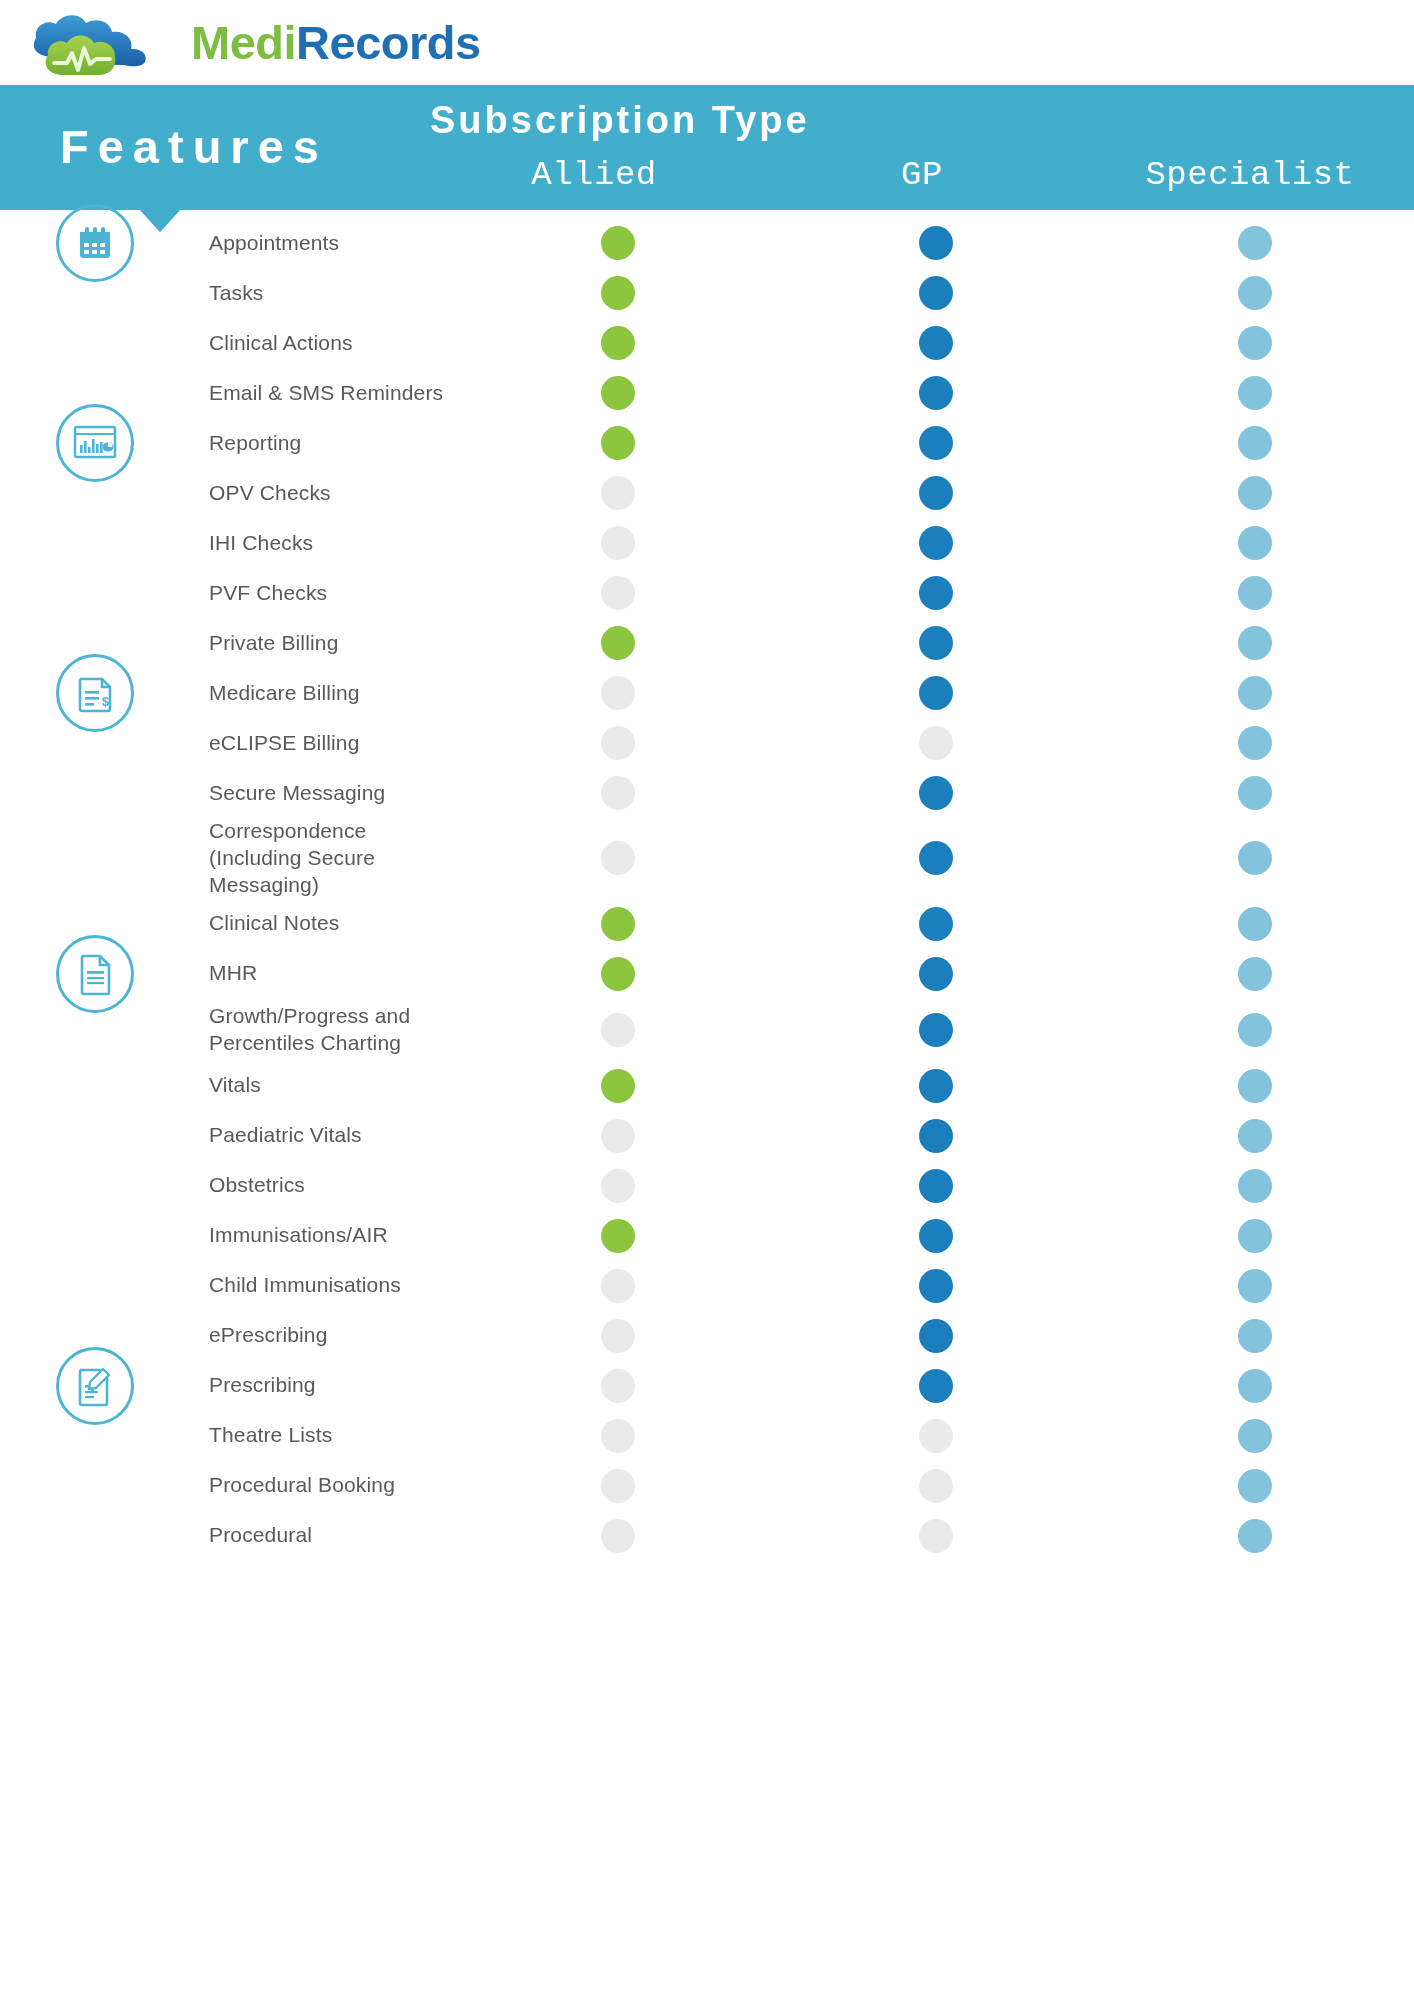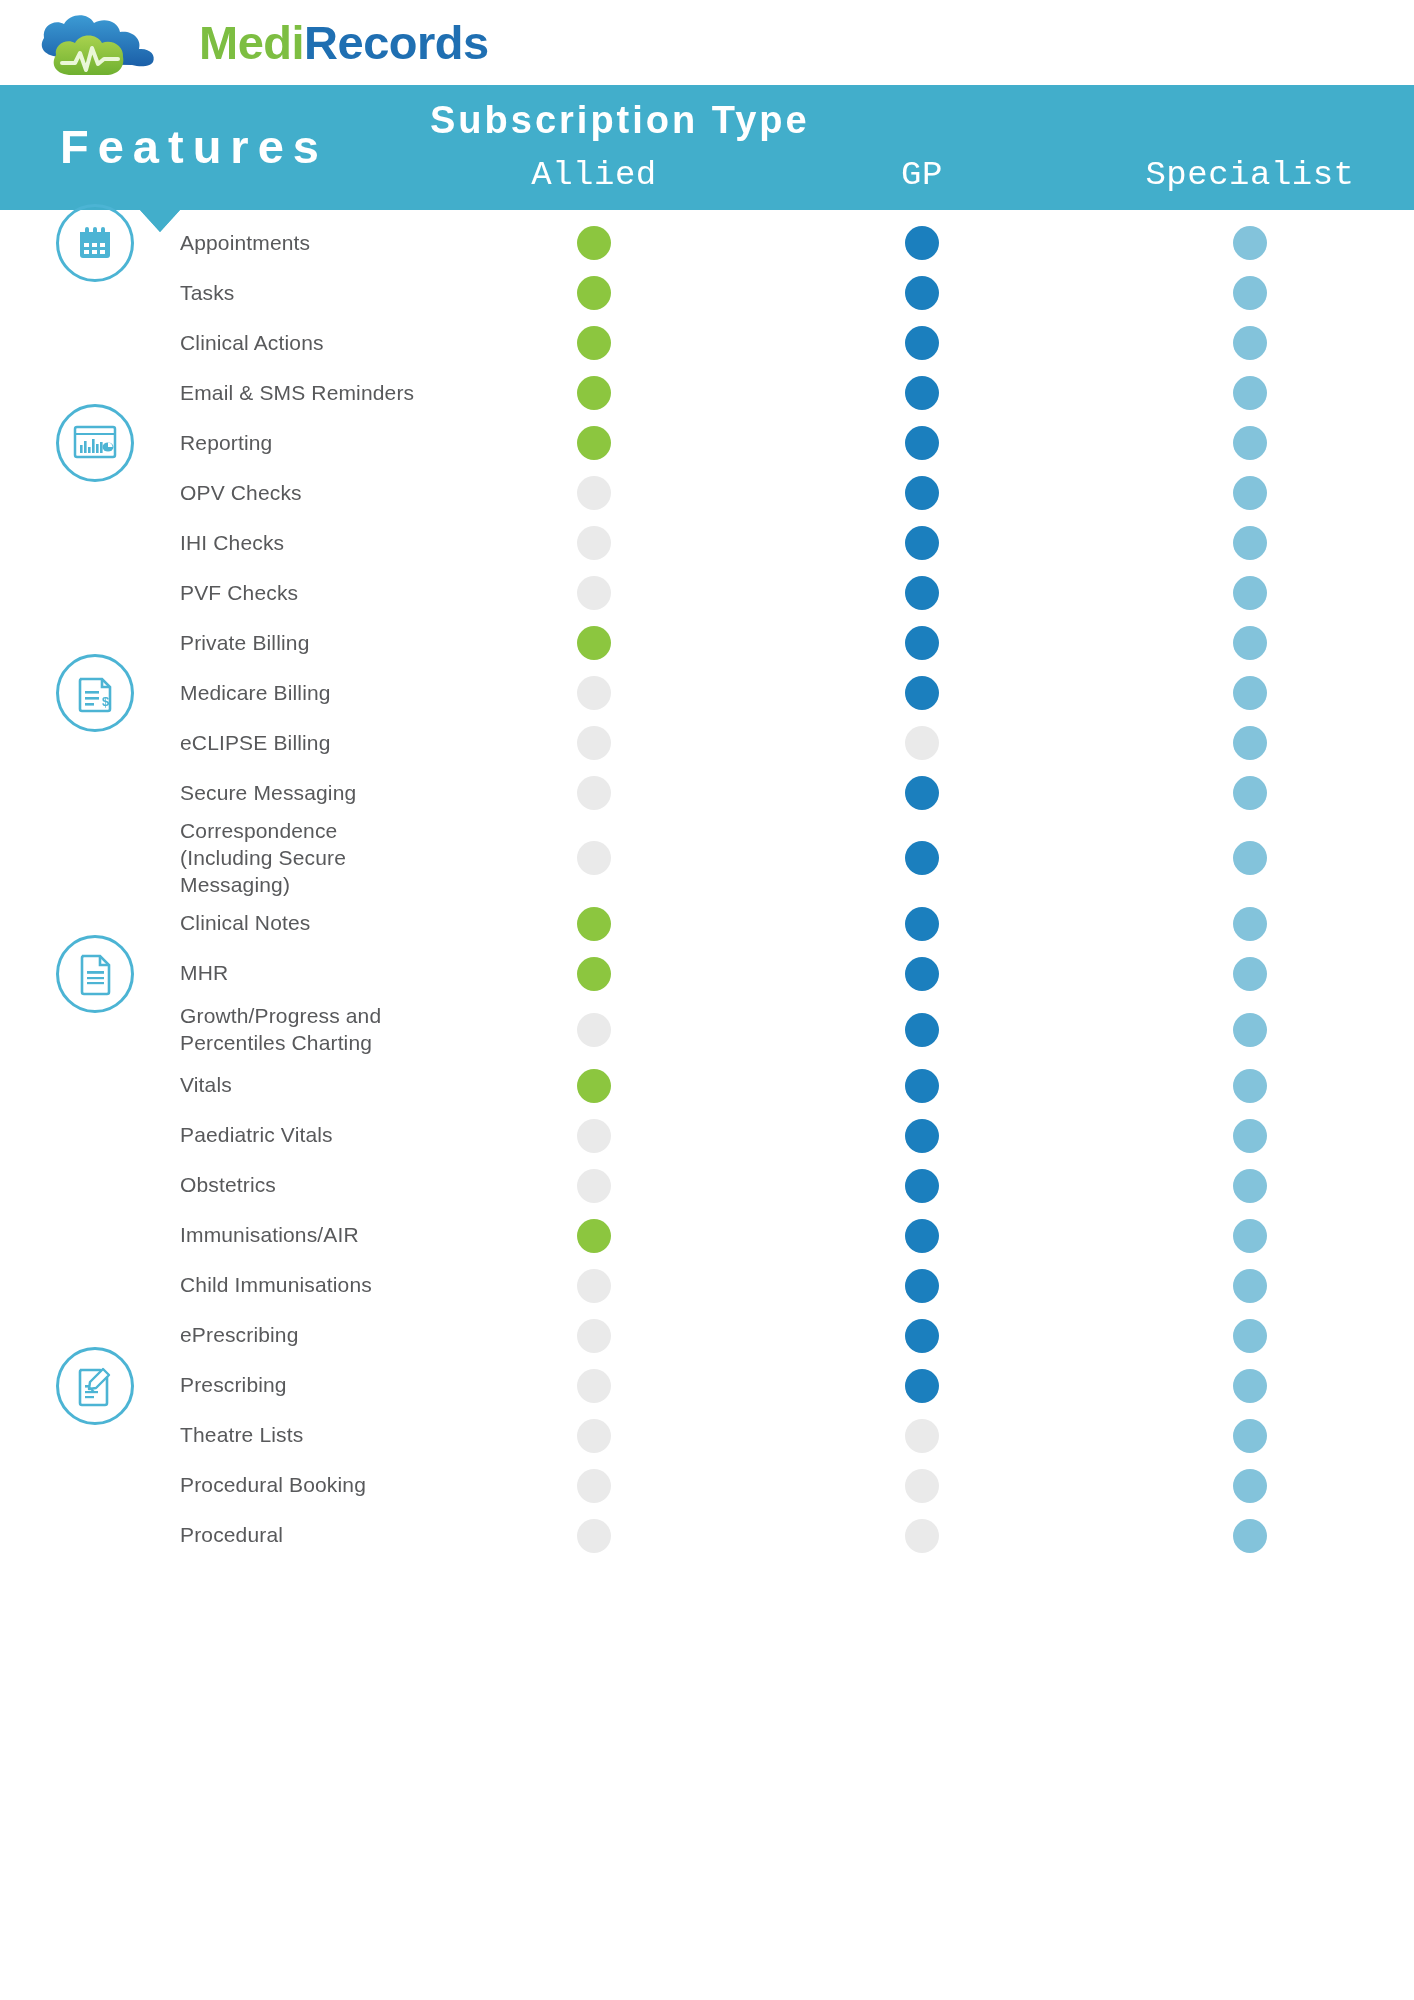--- a/index.html
+++ b/index.html
@@ -15,21 +15,21 @@
     position: relative;
     overflow: hidden;
   }
 
   
   .logo-bar {
     height: 85px;
     background: #ffffff;
     display: flex;
     align-items: center;
-    padding-left: 32px;
+    padding-left: 24px;
     box-sizing: border-box;
   }
   .logo-mark {
     width: 145px;
     height: 72px;
     position: relative;
     flex: none;
   }
   .logo-wordmark {
     font-size: 47px;
@@ -98,20 +98,21 @@
     border-right: 20px solid #42AECB;
     border-top: 22px solid #42AECB;
     border-bottom: 0;
     clip-path: polygon(0 0, 100% 0, 50% 100%);
   }
 
   
   .table-body {
     position: relative;
     padding-top: 8px;
+    margin-left: 29px;
   }
   .row {
     position: relative;
     display: flex;
     align-items: center;
     min-height: 50px;
     box-sizing: border-box;
   }
   .row.tall { min-height: 62px; }
   .row-label {

